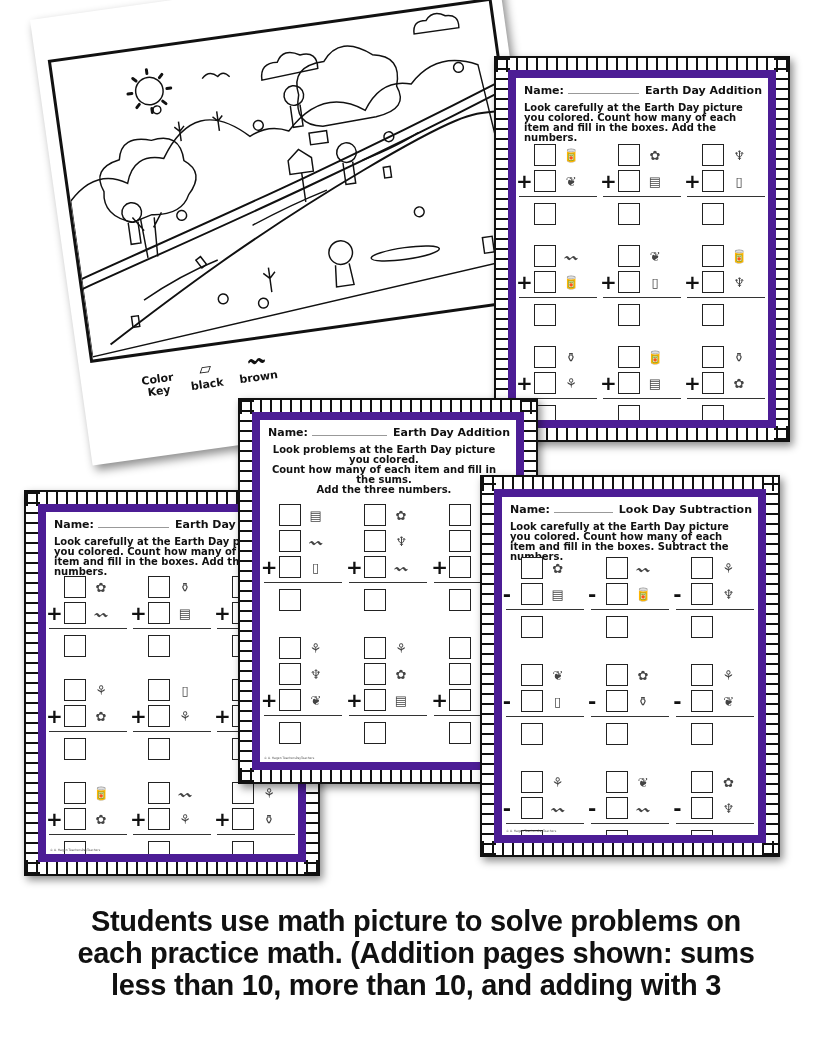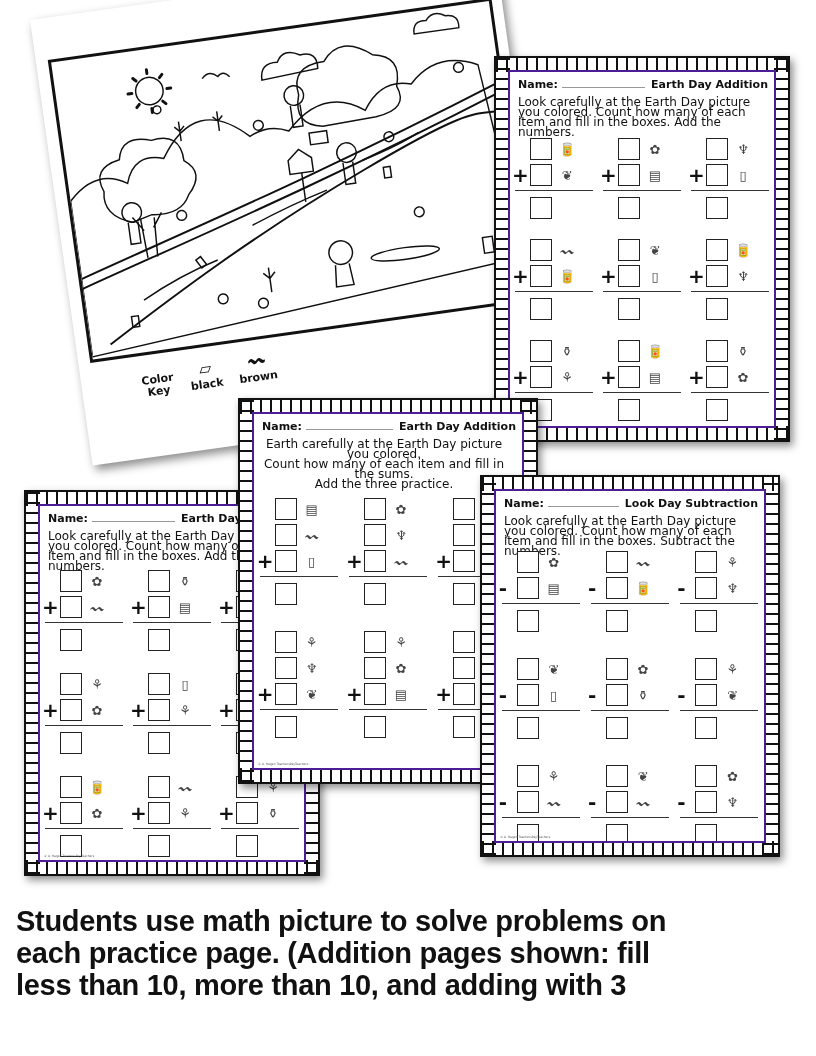--- a/index.html
+++ b/index.html
@@ -5,38 +5,38 @@
   html,body{margin:0;padding:0;background:#fff;}
   body{width:816px;height:1056px;position:relative;overflow:hidden;font-family:"DejaVu Sans",sans-serif;color:#111;}
   .sheet{position:absolute;background:#fff;box-shadow:3px 4px 8px rgba(0,0,0,.45);}
   .border{position:absolute;inset:0;
     background:
       repeating-linear-gradient(90deg,#111 0 2px,transparent 2px 10px) top/100% 14px no-repeat,
       repeating-linear-gradient(90deg,#111 0 2px,transparent 2px 10px) bottom/100% 14px no-repeat,
       repeating-linear-gradient(0deg,#111 0 2px,transparent 2px 10px) left/14px 100% no-repeat,
       repeating-linear-gradient(0deg,#111 0 2px,transparent 2px 10px) right/14px 100% no-repeat;
     border:2px solid #111;box-sizing:border-box;}
-  .inner{position:absolute;left:14px;top:14px;right:14px;bottom:14px;background:#fff;border:2px solid #4c1d95;box-sizing:border-box;overflow:hidden;}
+  .inner{position:absolute;left:14px;top:14px;right:14px;bottom:14px;background:#fff;border:8px solid #4c1d95;box-sizing:border-box;overflow:hidden;}
   .hdr{display:flex;align-items:flex-end;padding:6px 6px 0 8px;font-weight:bold;font-size:11px;white-space:nowrap;}
   .hdr .nm{margin-right:4px;}
   .hdr .line{flex:1;border-bottom:1px solid #999;height:8px;margin:0 6px 3px 0;min-width:40px;}
-  .instr{font-size:12px;font-weight:normal;line-height:10px;padding:6px 16px 0 8px;}
+  .instr{font-size:10px;font-weight:bold;line-height:10px;padding:6px 16px 0 8px;}
   .instr.center{text-align:center;}
   .grid{position:absolute;left:0;right:0;display:grid;grid-template-columns:repeat(3,1fr);}
   .prob{position:relative;display:flex;flex-direction:column;align-items:center;}
   .row{display:flex;align-items:center;height:26px;position:relative;}
   .op{position:absolute;left:-18px;font-size:20px;font-weight:bold;line-height:20px;}
   .bx{width:20px;height:20px;border:1.5px solid #222;background:#fff;}
   .ic{width:22px;height:20px;margin-left:4px;display:flex;align-items:center;justify-content:center;font-size:13px;color:#444;}
   .rule{width:78px;border-top:1.5px solid #333;margin:2px 0 4px 0;}
   .foot{position:absolute;left:4px;bottom:2px;font-size:3px;color:#555;}
   .scene{position:absolute;left:30px;top:20px;width:470px;height:450px;background:#fff;transform:rotate(-8deg);transform-origin:0 0;box-shadow:3px 5px 10px rgba(0,0,0,.45);}
   .scene-frame{position:absolute;left:12px;top:42px;right:10px;height:300px;border:3px solid #111;overflow:hidden;}
   .key{position:absolute;left:60px;top:355px;display:flex;align-items:flex-end;gap:16px;font-weight:bold;font-size:11px;}
-  .caption{position:absolute;left:16px;right:0;top:905px;font-family:"Liberation Sans",sans-serif;font-weight:bold;font-size:29px;line-height:32px;letter-spacing:-.3px;}
+  .caption{position:absolute;left:16px;right:0;top:905px;text-align:center;font-family:"Liberation Sans",sans-serif;font-weight:bold;font-size:29px;line-height:32px;letter-spacing:-.3px;}
 </style>
 </head>
 <body>
 
 <div class="scene">
   <div class="scene-frame">
     <svg width="100%" height="100%" viewBox="0 0 450 300">
       <g fill="none" stroke="#111" stroke-width="1.5">
         <circle cx="95" cy="40" r="14"></circle>
         <g stroke-width="3" stroke-linecap="round">
@@ -430,23 +430,23 @@
 
 <div class="sheet" style="left:238px;top:398px;width:300px;height:386px;">
   <div class="border"></div>
   <div class="inner">
     <div class="hdr">
       <span class="nm">Name:</span>
       <span class="line"></span>
       <span>Earth Day Addition</span>
     </div>
     <div class="instr center">
-      <div>Earth carefully at the Earth Day picture you colored.</div>
+      <div>Look problems at the Earth Day picture you colored.</div>
       <div>Count how many of each item and fill in the sums.</div>
-      <div>Add the three practice.</div>
+      <div>Add the three numbers.</div>
     </div>
     <div class="grid" style="top:82px;row-gap:22px;">
         <div class="prob">
           <div class="row">
             <span class="bx"></span>
             <span class="ic">▤</span>
           </div>
           <div class="row">
             <span class="bx"></span>
             <span class="ic">〰</span>
@@ -721,15 +721,15 @@
             <span class="ic"></span>
           </div>
         </div>
       </div>
     <div class="foot">© A. Hagen TeachersPayTeachers</div>
   </div>
 </div>
 
 <div class="caption">
   <div>Students use math picture to solve problems on</div>
-  <div>each practice page. (Addition pages shown: fill</div>
+  <div>each practice math. (Addition pages shown: sums</div>
   <div>less than 10, more than 10, and adding with 3</div>
 </div>
 
 </body></html>

